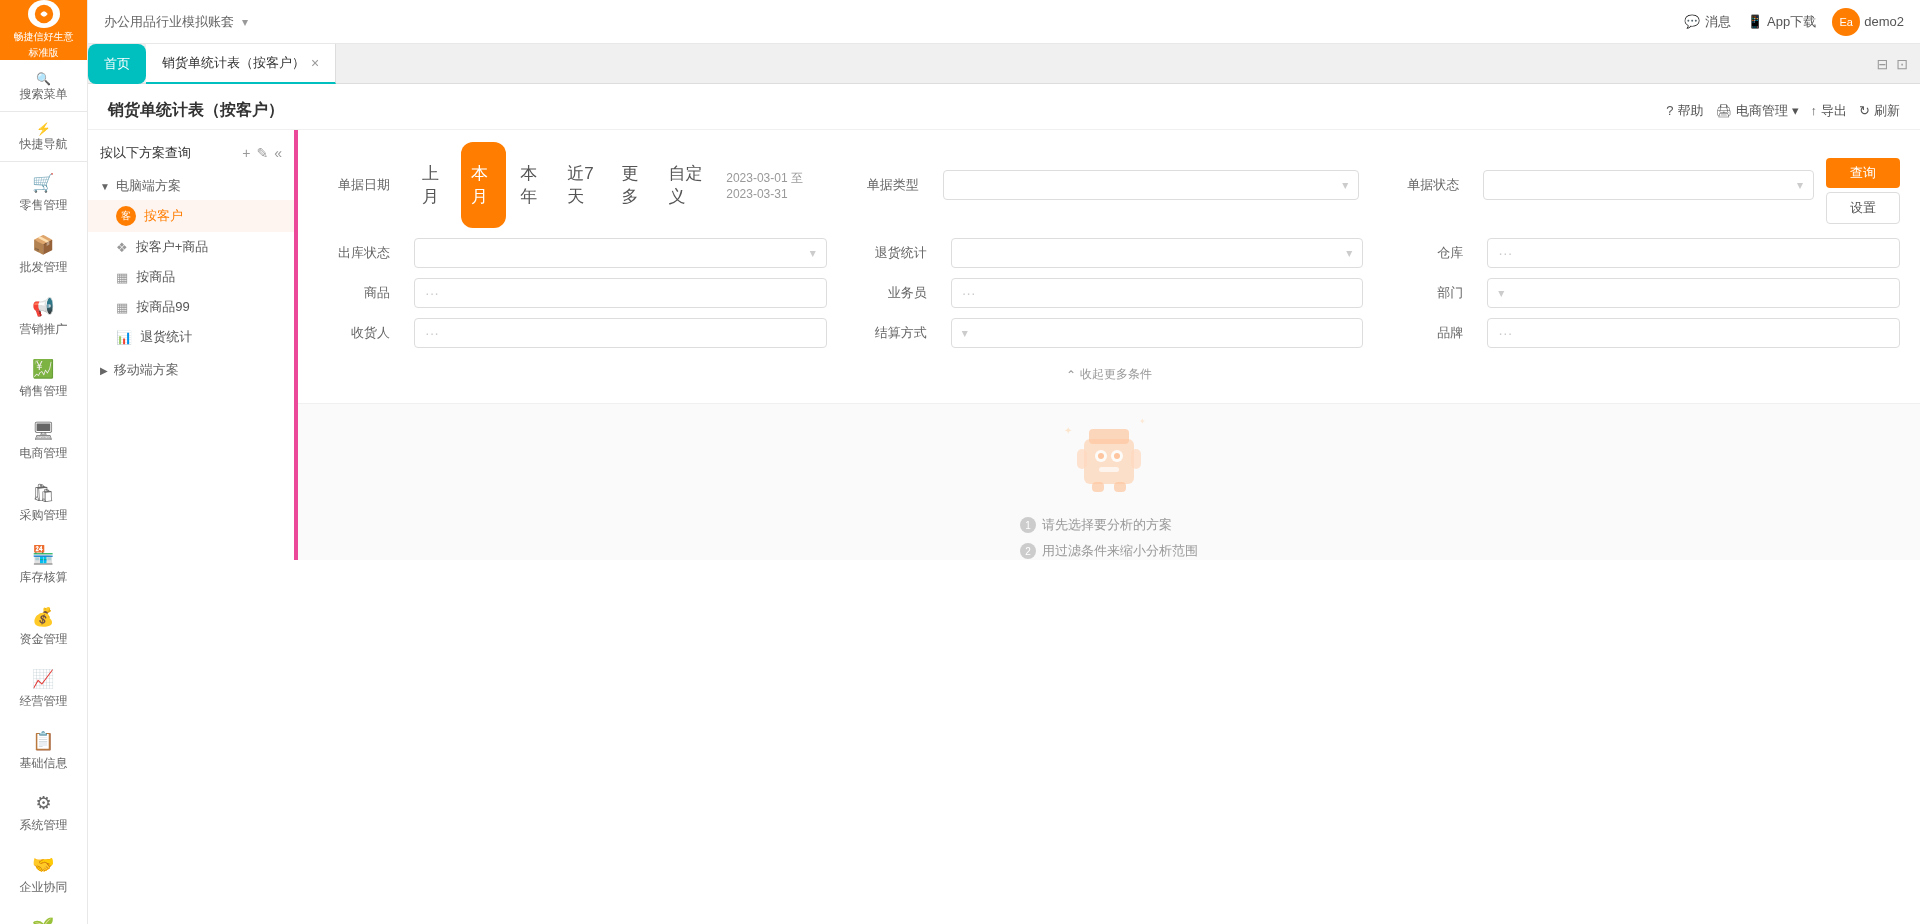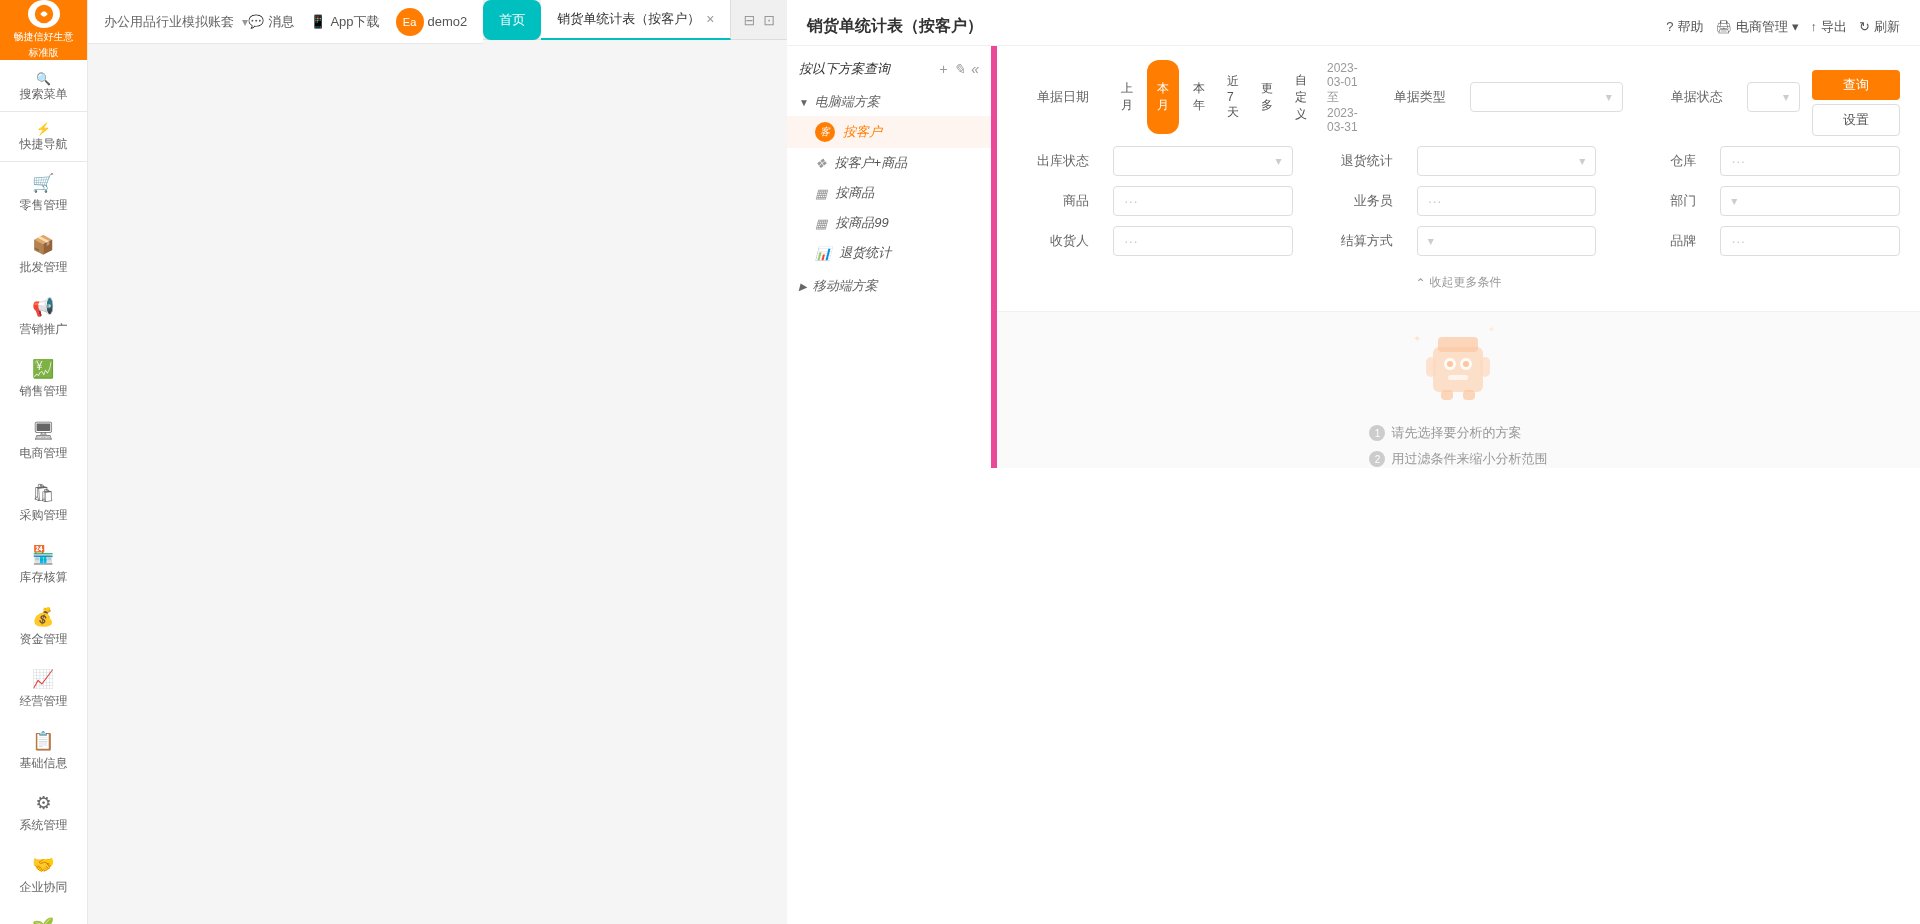--- a/index.html
+++ b/index.html
@@ -10,21 +10,21 @@
     .sidebar-logo { width: 104px; height: 60px; background: #ff7d00; display: flex; flex-direction: column; align-items: center; justify-content: center; cursor: pointer; }
     .sidebar-logo .logo-icon { width: 32px; height: 32px; background: #fff; border-radius: 50%; display: flex; align-items: center; justify-content: center; }
     .sidebar-logo .logo-icon svg { width: 22px; height: 22px; }
     .sidebar-logo .logo-text { font-size: 10px; color: #fff; margin-top: 2px; }
     .sidebar-item { width: 88px; padding: 10px 0; display: flex; flex-direction: column; align-items: center; cursor: pointer; color: #666; font-size: 12px; border-bottom: none; }
     .sidebar-item .s-icon { font-size: 18px; margin-bottom: 3px; }
     .sidebar-search { width: 88px; padding: 12px 0 8px 0; display: flex; flex-direction: column; align-items: center; cursor: pointer; color: #666; font-size: 12px; border-bottom: 1px solid #e8e8e8; }
     .sidebar-quick { width: 88px; padding: 10px 0 8px 0; display: flex; flex-direction: column; align-items: center; cursor: pointer; color: #666; font-size: 12px; border-bottom: 1px solid #e8e8e8; }
 
     
-    .main-wrapper { flex: 1; display: flex; flex-direction: row; overflow: hidden; }
+    .main-wrapper { flex: 1; display: flex; flex-direction: column; overflow: hidden; }
 
     
     .topbar { height: 44px; background: #fff; border-bottom: 1px solid #e8e8e8; display: flex; align-items: center; padding: 0 16px; justify-content: space-between; flex-shrink: 0; }
     .topbar-left { display: flex; align-items: center; gap: 8px; font-size: 13px; color: #333; }
     .topbar-title { font-size: 13px; color: #666; }
     .topbar-dropdown { font-size: 12px; color: #999; cursor: pointer; }
     .topbar-right { display: flex; align-items: center; gap: 16px; font-size: 13px; color: #555; }
     .topbar-right-item { display: flex; align-items: center; gap: 4px; cursor: pointer; }
     .user-avatar { width: 28px; height: 28px; border-radius: 50%; background: #ff7d00; display: flex; align-items: center; justify-content: center; color: #fff; font-size: 11px; }
 
@@ -38,28 +38,28 @@
 
     
     .page-content { flex: 1; overflow-y: auto; background: #f5f5f5; }
     .page-inner { background: #fff; min-height: 100%; }
 
     
     .page-header { padding: 16px 20px 8px 20px; display: flex; align-items: center; justify-content: space-between; border-bottom: 1px solid #f0f0f0; }
     .page-title { font-size: 16px; font-weight: bold; color: #333; }
     .page-actions { display: flex; align-items: center; gap: 12px; font-size: 13px; color: #555; }
     .page-actions-item { display: flex; align-items: center; gap: 4px; cursor: pointer; }
-    .btn-primary { background: #ff7d00; color: #fff; border: none; border-radius: 4px; padding: 6px 31px; cursor: pointer; font-size: 13px; }
+    .btn-primary { background: #ff7d00; color: #fff; border: none; border-radius: 4px; padding: 6px 24px; cursor: pointer; font-size: 13px; }
     .btn-secondary { background: #fff; color: #555; border: 1px solid #ddd; border-radius: 4px; padding: 6px 12px; cursor: pointer; font-size: 13px; }
 
     
     .content-body { display: flex; flex: 1; min-height: 0; }
 
     
-    .scheme-panel { width: 210px; border-right: 6px solid #ec4899; flex-shrink: 0; padding: 8px 0; background: #fff; font-style: italic; }
+    .scheme-panel { width: 210px; border-right: 4px solid #ec4899; flex-shrink: 0; padding: 8px 0; background: #fff; }
     .scheme-panel-header { display: flex; align-items: center; justify-content: space-between; padding: 6px 12px; font-size: 13px; color: #333; }
     .scheme-panel-header .title { font-weight: 500; }
     .scheme-panel-header .icons { display: flex; gap: 6px; }
     .scheme-panel-header .icons span { cursor: pointer; color: #999; font-size: 14px; }
     .scheme-group { margin-top: 4px; }
     .scheme-group-title { display: flex; align-items: center; gap: 6px; padding: 5px 12px; cursor: pointer; color: #666; font-size: 13px; }
     .scheme-group-title .arrow { font-size: 10px; }
     .scheme-item { display: flex; align-items: center; gap: 8px; padding: 6px 12px 6px 28px; cursor: pointer; font-size: 13px; color: #555; }
     .scheme-item.active { background: #fff5f0; color: #ff7d00; }
     .scheme-item .s-dot { width: 20px; height: 20px; border-radius: 50%; background: #ff7d00; display: flex; align-items: center; justify-content: center; color: #fff; font-size: 10px; flex-shrink: 0; }
@@ -68,21 +68,21 @@
     
     .right-panel { flex: 1; display: flex; flex-direction: column; overflow: hidden; }
 
     
     .filter-area { padding: 12px 20px; background: #fff; border-bottom: 1px solid #f0f0f0; }
     .filter-row { display: flex; align-items: center; gap: 16px; margin-bottom: 10px; }
     .filter-row:last-child { margin-bottom: 0; }
     .filter-label { width: 80px; font-size: 13px; color: #666; flex-shrink: 0; text-align: right; padding-right: 8px; }
     .filter-value { flex: 1; display: flex; align-items: center; gap: 6px; }
     .date-tabs { display: flex; align-items: center; gap: 6px; }
-    .date-tab { padding: 2px 8px; font-size: 12px; cursor: pointer; color: #555; border-radius: 3px; }
+    .date-tab { padding: 2px 8px; font-size: 17px; cursor: pointer; color: #555; border-radius: 3px; }
     .date-tab.active { background: #ff7d00; color: #fff; border-radius: 12px; padding: 20px 10px; }
     .date-range { font-size: 12px; color: #999; margin-left: 6px; }
 
     .filter-select { flex: 1; height: 30px; border: 1px solid #ddd; border-radius: 4px; padding: 0 10px; display: flex; align-items: center; justify-content: space-between; cursor: pointer; background: #fff; font-size: 13px; color: #999; }
     .filter-select .chevron { color: #ccc; font-size: 12px; }
     .filter-select .dots { color: #ccc; font-size: 14px; }
 
     .collapse-bar { display: flex; justify-content: center; align-items: center; padding: 8px 0; cursor: pointer; color: #999; font-size: 12px; gap: 4px; }
 
     

